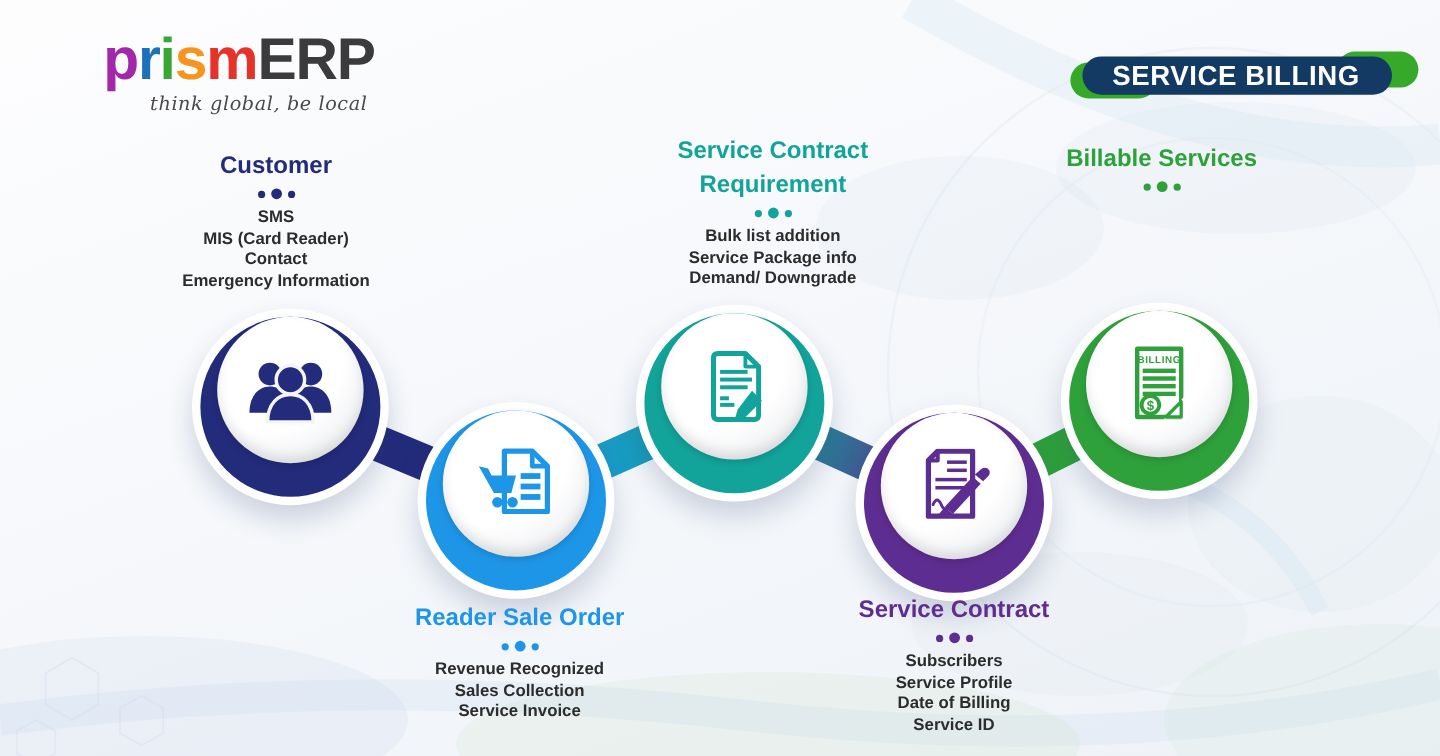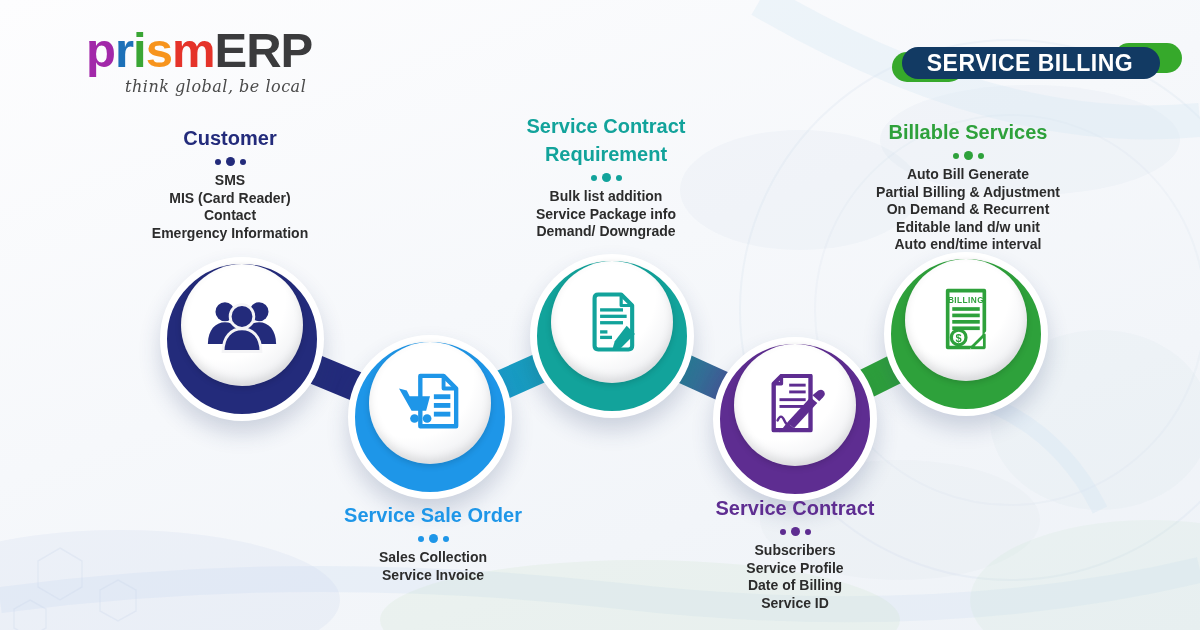--- a/index.html
+++ b/index.html
@@ -146,33 +146,34 @@
           <rect x="40" y="41" width="17" height="5"></rect>
           <path d="M4 17 L12 19 L15 25 H36 V25 L32 40 H17 Z"></path>
           <circle cx="20" cy="48" r="4.5"></circle>
           <circle cx="33" cy="48" r="4.5"></circle>
         </g>
       </svg>
     </div>
       </div>
   </div>
   <div class="node-text c1" style="left:433px;top:501px;width:300px;">
-    <div class="node-title">Service Sale Order</div>
-    <div class="dots">
-        <i></i>
-        <i class="m"></i>
-        <i></i>
-      </div>
-    <div class="node-list">
+    <div class="node-title">Reader Sale Order</div>
+    <div class="dots">
+        <i></i>
+        <i class="m"></i>
+        <i></i>
+      </div>
+    <div class="node-list">
+      <div>Revenue Recognized</div>
       <div>Sales Collection</div>
       <div>Service Invoice</div>
     </div>
   </div>
 
-  <div class="node-text c2" style="left:606px;top:112px;width:250px;">
+  <div class="node-text c2" style="left:644px;top:112px;width:250px;">
     <div class="node-title">Service Contract Requirement</div>
     <div class="dots">
         <i></i>
         <i class="m"></i>
         <i></i>
       </div>
     <div class="node-list">
       <div>Bulk list addition</div>
       <div>Service Package info</div>
       <div>Demand/ Downgrade</div>
@@ -234,27 +235,20 @@
     </div>
   </div>
 
   <div class="node-text c4" style="left:968px;top:118px;width:300px;">
     <div class="node-title">Billable Services</div>
     <div class="dots">
         <i></i>
         <i class="m"></i>
         <i></i>
       </div>
-    <div class="node-list">
-      <div>Auto Bill Generate</div>
-      <div>Partial Billing &amp; Adjustment</div>
-      <div>On Demand &amp; Recurrent</div>
-      <div>Editable land d/w unit</div>
-      <div>Auto end/time interval</div>
-    </div>
   </div>
   <div class="circle" style="left:884px;top:252px;">
     <div class="ring b4">
         <div class="inner">
       <svg width="66" height="66" viewBox="0 0 72 68">
         <rect x="16" y="2" width="40" height="62" fill="#fff" stroke="#2EA13B" stroke-width="4" stroke-linejoin="round"></rect>
         <text x="36" y="15" text-anchor="middle" font-family="Liberation Sans,sans-serif" font-size="9" font-weight="bold" fill="#2EA13B" letter-spacing="0.5">BILLING</text>
         <g fill="#2EA13B">
           <rect x="21" y="20" width="30" height="4"></rect>
           <rect x="21" y="27" width="30" height="4"></rect>

